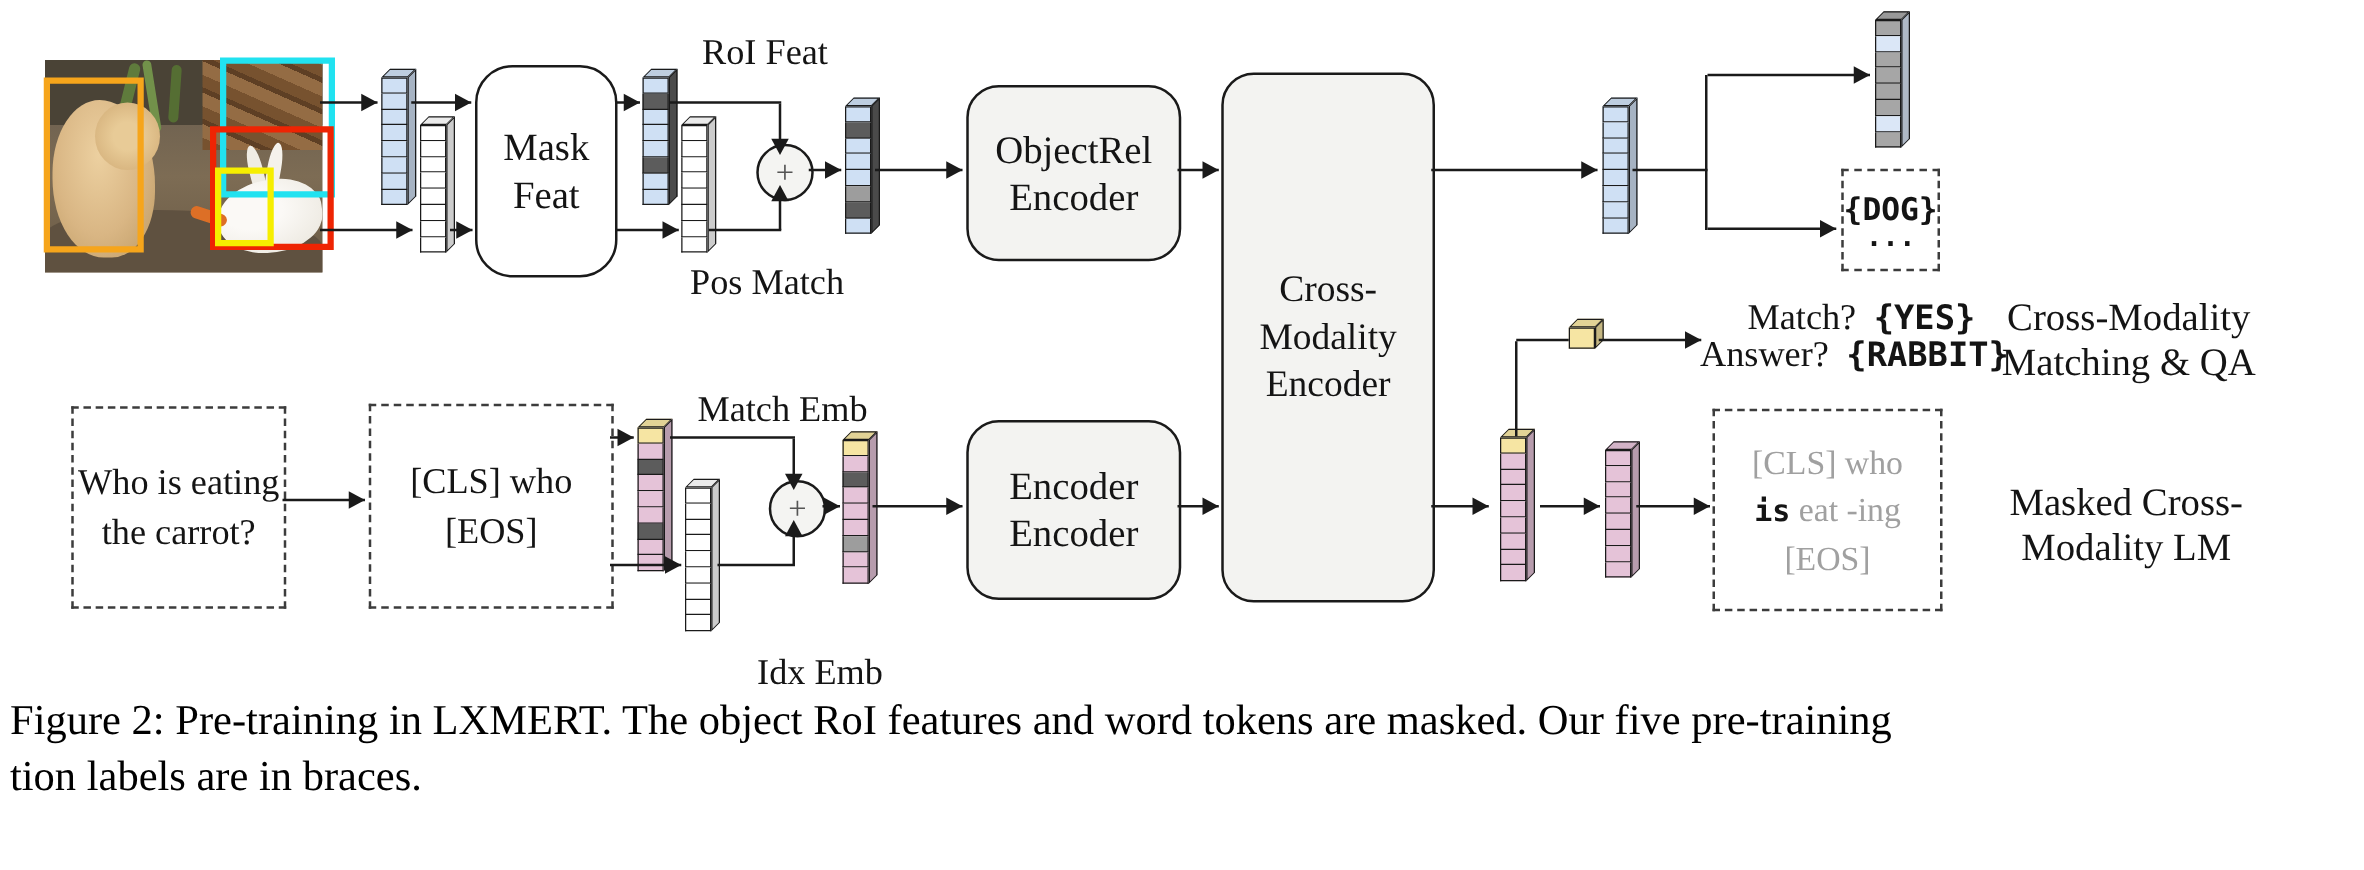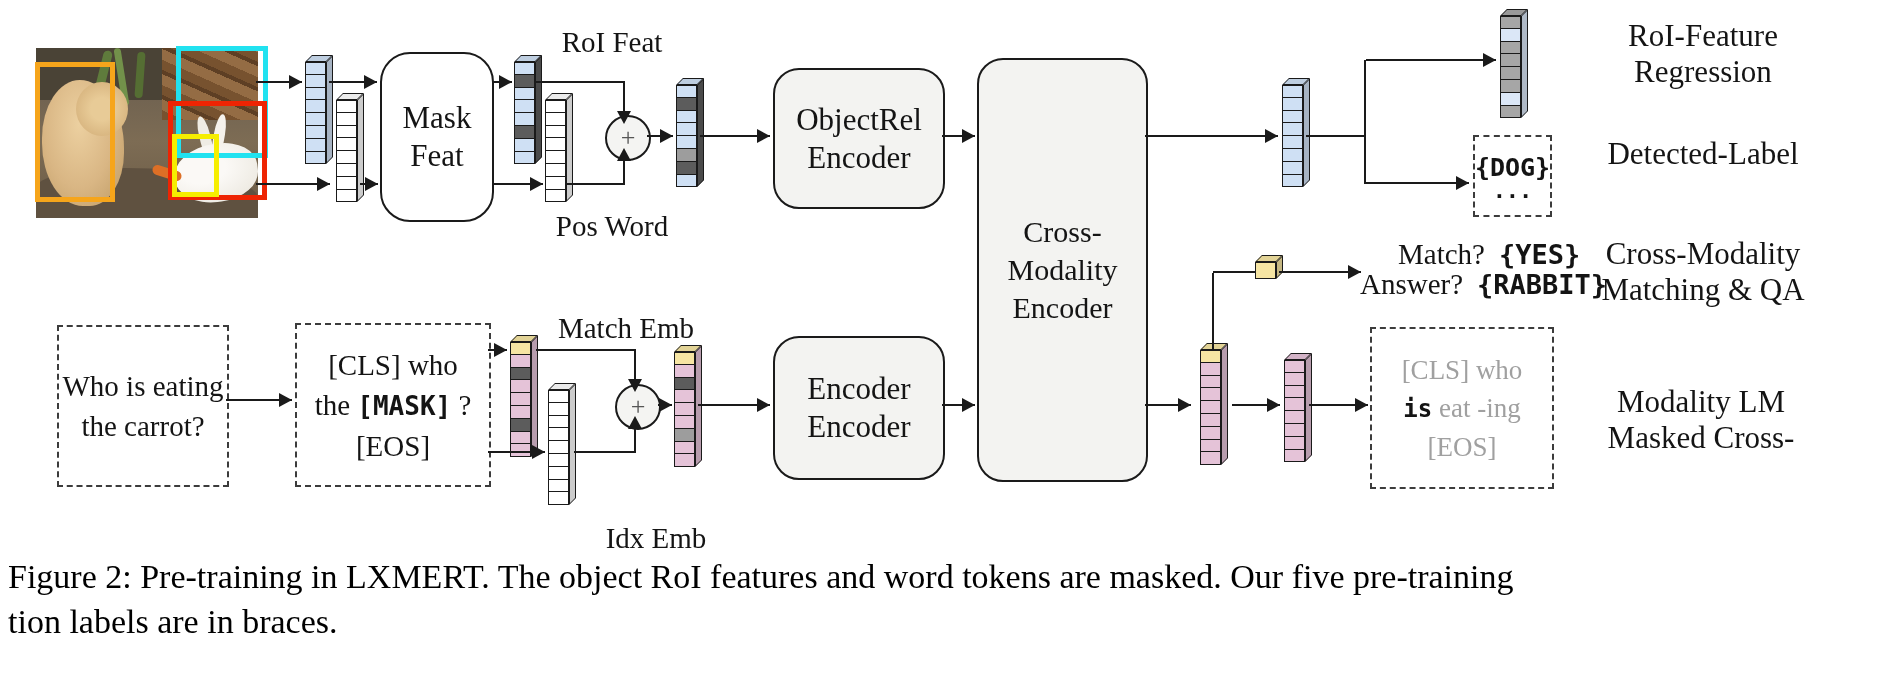--- a/index.html
+++ b/index.html
@@ -244,31 +244,30 @@
   </div>
 
   <div class="plus" style="left:605px;top:115px">
     <span>+</span>
   </div>
   <div class="plus" style="left:615px;top:384px">
     <span>+</span>
   </div>
 
   <div class="lbl" style="left:552px;top:26px;width:120px">RoI Feat</div>
-  <div class="lbl" style="left:552px;top:210px;width:120px">Pos Word</div>
+  <div class="lbl" style="left:552px;top:210px;width:120px">Pos Match</div>
   <div class="lbl" style="left:556px;top:312px;width:140px">Match Emb</div>
   <div class="lbl" style="left:586px;top:522px;width:140px">Idx Emb</div>
 
   <div class="dashed" style="left:57px;top:325px;width:168px;height:158px;font-size:29px;line-height:40px">
     <div>Who is eating</div>
     <div>the carrot?</div>
   </div>
   <div class="dashed" style="left:295px;top:323px;width:192px;height:160px;font-size:29px;line-height:40px">
       <div class="tline"><span>[CLS] who</span></div>
-      <div class="tline"><span>the </span><span class="mono" style="font-size: 26px;">[MASK]</span><span> ?</span></div>
       <div class="tline"><span>[EOS]</span></div>
     </div>
   <div class="dashed" style="left:1370px;top:327px;width:180px;height:158px;font-size:27px;line-height:38px">
       <div class="tline"><span class="grayt">[CLS] who</span></div>
       <div class="tline"><span class="mono" style="font-size: 24px;">is</span><span class="grayt"> eat -ing</span></div>
       <div class="tline"><span class="grayt">[EOS]</span></div>
     </div>
   <div class="dashed" style="left:1473px;top:135px;width:75px;height:78px">
     <div class="mono" style="font-size:25px">{DOG}</div>
     <div class="mono" style="font-size:22px;line-height:18px">...</div>
@@ -276,34 +275,29 @@
 
   <div class="qaline" style="left:1398px;top:238px">
     <span class="q">Match?</span>
     <span class="a">{YES}</span>
   </div>
   <div class="qaline" style="left:1360px;top:268px">
     <span class="q">Answer?</span>
     <span class="a">{RABBIT}</span>
   </div>
 
-  <div class="task" style="left:1588px;top:18px;width:230px">
-    <div>RoI-Feature</div>
-    <div>Regression</div>
-  </div>
   <div class="task" style="left:1580px;top:136px;width:246px">
-    <div>Detected-Label</div>
   </div>
   <div class="task" style="left:1580px;top:236px;width:246px">
     <div>Cross-Modality</div>
     <div>Matching &amp; QA</div>
   </div>
   <div class="task" style="left:1568px;top:384px;width:266px">
+    <div>Masked Cross-</div>
     <div>Modality LM</div>
-    <div>Masked Cross-</div>
   </div>
 
   <div id="caption">
     <div>Figure 2: Pre-training in LXMERT. The object RoI features and word tokens are masked.  Our five pre-training</div>
     <div>tion labels are in braces.</div>
   </div>
 
   <div id="arrow-layer">
       <div class="aline" style="left: 256px; top: 80.9px; width: 46px; height: 2.2px;"></div>
       <div class="ahead" style="left: 289px; top: 75px; border-top: 7px solid transparent; border-bottom: 7px solid transparent; border-left: 13px solid rgb(26, 26, 26);"></div>

